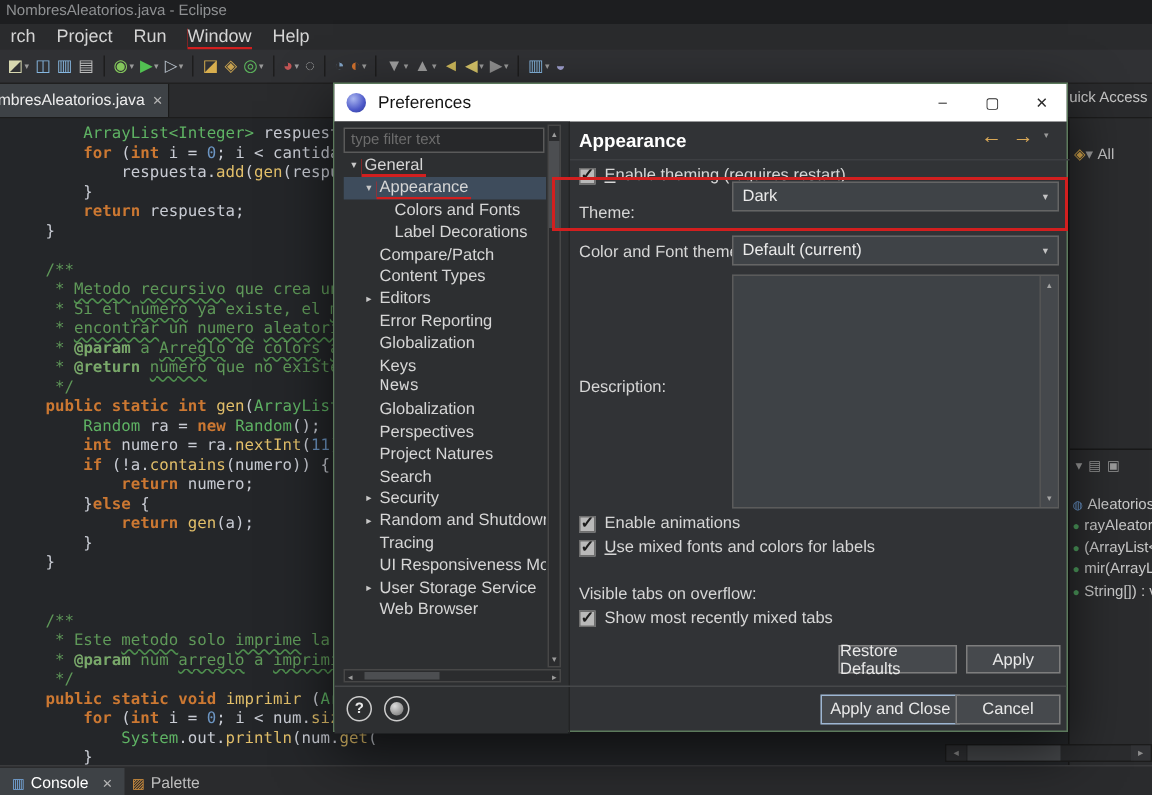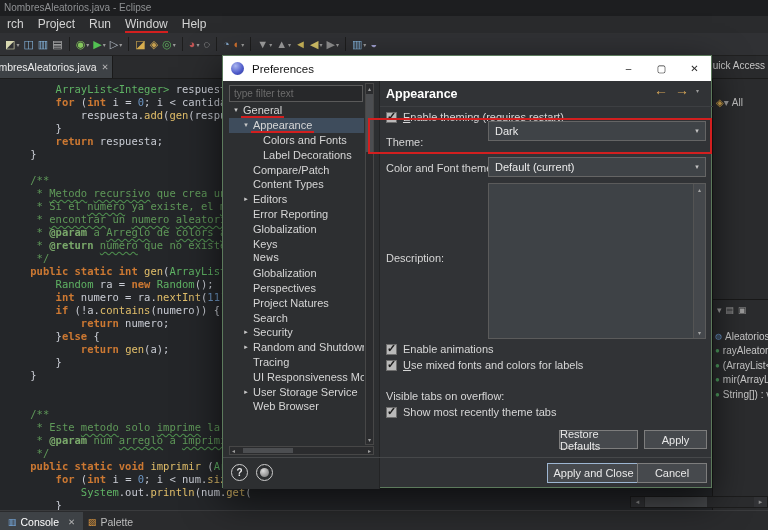--- a/index.html
+++ b/index.html
@@ -491,21 +491,21 @@
           <span class="chk-mark">✓</span>
         </div>
       <span><u>U</u>se mixed fonts and colors for labels</span>
     </div>
 
     <span class="fld-label" id="lbl-visible">Visible tabs on overflow:</span>
     <div class="opt-row" id="row-recent">
       <div class="chk checked">
           <span class="chk-mark">✓</span>
         </div>
-      <span>Show most recently theme tabs</span>
+      <span>Show most recently mixed tabs</span>
     </div>
 
     <div class="btn" id="btn-restore">Restore Defaults</div>
     <div class="btn" id="btn-apply">Apply</div>
 
     <div class="footer-line"></div>
     <div class="round-btn" id="btn-help">?</div>
     <div class="round-btn" id="btn-rec"></div>
     <div class="btn" id="btn-applyclose">Apply and Close</div>
     <div class="btn" id="btn-cancel">Cancel</div>

